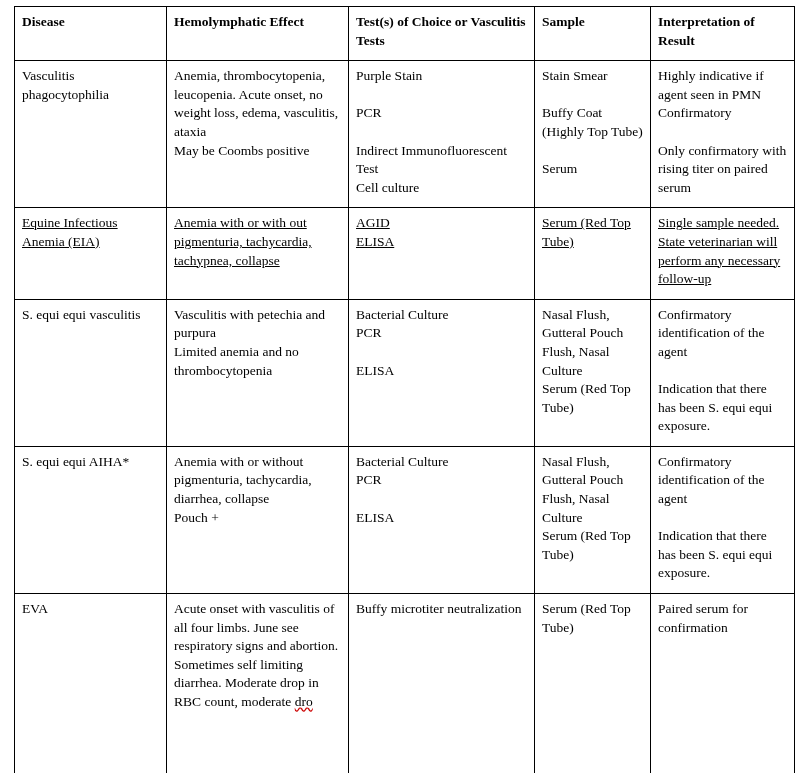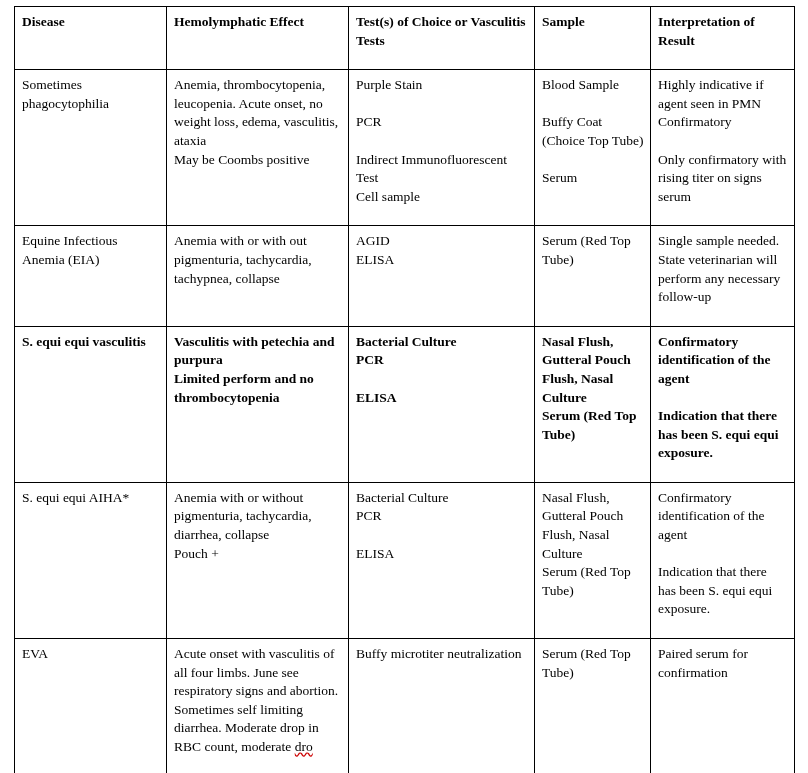--- a/index.html
+++ b/index.html
@@ -23,39 +23,39 @@
   }
   table.doc-table {
     border-collapse: collapse;
     width: 780px;
     table-layout: fixed;
   }
   table.doc-table td,
   table.doc-table th {
     border: 1px solid #000000;
     vertical-align: top;
-    padding: 6px 6px 19px 7px;
+    padding: 6px 6px 10px 7px;
     font-size: 13.5px;
     line-height: 18.6px;
     text-align: left;
     font-weight: normal;
     word-wrap: break-word;
   }
   table.doc-table th {
     font-weight: bold;
   }
   
   col.c-disease { width: 152px; }
   col.c-effect  { width: 182px; }
   col.c-test    { width: 186px; }
   col.c-sample  { width: 116px; }
   col.c-interp  { width: 144px; }
   tr.r-anaplasma td { height: 120px; }
-  tr.r-eia td { height: 68px; }
-  tr.r-vasc td { height: 118px; font-weight: bold; }
+  tr.r-eia td { height: 68px; text-decoration: underline; }
+  tr.r-vasc td { height: 118px; }
   tr.r-aiha td { height: 118px; }
   tr.r-eva td { height: 200px; }
 
   .cell-line { display: block; min-height: 1px; }
   .blank-line { display: block; height: 18.6px; }
 
   .misspelled {
     text-decoration: underline wavy #cc0000;
     text-decoration-skip-ink: none;
   }
@@ -77,45 +77,45 @@
         <th>Disease</th>
         <th>Hemolymphatic Effect</th>
         <th>Test(s) of Choice or Vasculitis Tests</th>
         <th>Sample</th>
         <th>Interpretation of Result</th>
       </tr>
     </thead>
     <tbody>
       <tr class="r-anaplasma">
         <td>
-            <span class="cell-line">Sometimes phagocytophilia</span>
+            <span class="cell-line">Vasculitis phagocytophilia</span>
           </td>
         <td>
             <span class="cell-line">Anemia, thrombocytopenia, leucopenia. Acute onset, no weight loss, edema, vasculitis, ataxia</span>
             <span class="cell-line">May be Coombs positive</span>
           </td>
         <td>
             <span class="cell-line">Purple Stain</span>
             <span class="blank-line"></span>
             <span class="cell-line">PCR</span>
             <span class="blank-line"></span>
             <span class="cell-line">Indirect Immunofluorescent Test</span>
-            <span class="cell-line">Cell sample</span>
-          </td>
-        <td>
-            <span class="cell-line">Blood Sample</span>
-            <span class="blank-line"></span>
-            <span class="cell-line">Buffy Coat (Choice Top Tube)</span>
+            <span class="cell-line">Cell culture</span>
+          </td>
+        <td>
+            <span class="cell-line">Stain Smear</span>
+            <span class="blank-line"></span>
+            <span class="cell-line">Buffy Coat (Highly Top Tube)</span>
             <span class="blank-line"></span>
             <span class="cell-line">Serum</span>
           </td>
         <td>
             <span class="cell-line">Highly indicative if agent seen in PMN Confirmatory</span>
             <span class="blank-line"></span>
-            <span class="cell-line">Only confirmatory with rising titer on signs serum</span>
+            <span class="cell-line">Only confirmatory with rising titer on paired serum</span>
           </td>
       </tr>
       <tr class="r-eia">
         <td>
             <span class="cell-line">Equine Infectious Anemia (EIA)</span>
           </td>
         <td>
             <span class="cell-line">Anemia with or with out pigmenturia, tachycardia, tachypnea, collapse</span>
           </td>
         <td>
@@ -128,21 +128,21 @@
         <td>
             <span class="cell-line">Single sample needed. State veterinarian will perform any necessary follow-up</span>
           </td>
       </tr>
       <tr class="r-vasc">
         <td>
             <span class="cell-line">S. equi equi vasculitis</span>
           </td>
         <td>
             <span class="cell-line">Vasculitis with petechia and purpura</span>
-            <span class="cell-line">Limited perform and no thrombocytopenia</span>
+            <span class="cell-line">Limited anemia and no thrombocytopenia</span>
           </td>
         <td>
             <span class="cell-line">Bacterial Culture</span>
             <span class="cell-line">PCR</span>
             <span class="blank-line"></span>
             <span class="cell-line">ELISA</span>
           </td>
         <td>
             <span class="cell-line">Nasal Flush, Gutteral Pouch Flush, Nasal Culture</span>
             <span class="cell-line">Serum (Red Top Tube)</span>

